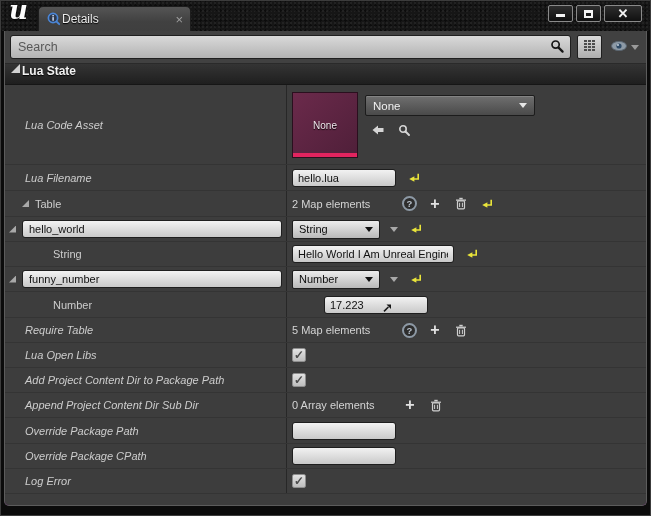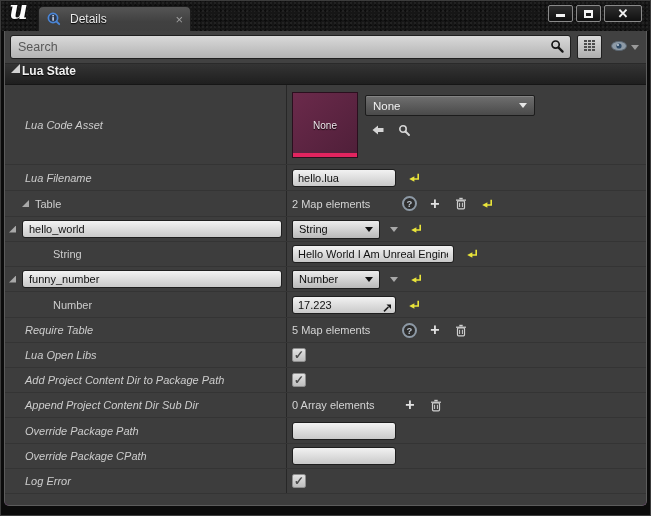--- a/index.html
+++ b/index.html
@@ -9,21 +9,21 @@
   
   .titlebar{position:absolute;left:0;top:0;width:100%;height:30px;
     background-color:#161616;
     background-image:radial-gradient(rgba(255,255,255,0.05) 1px, transparent 1.2px),
                      radial-gradient(rgba(0,0,0,0.45) 1px, transparent 1.2px);
     background-size:4px 4px,5px 5px;background-position:0 0,2px 2px;}
   .ue-logo{position:absolute;left:8px;top:-6px;color:#fdfdfd;font-family:"DejaVu Serif",serif;
     font-style:italic;font-weight:bold;font-size:26px;text-shadow:0 1px 2px #000;}
   .tab{position:absolute;left:37px;bottom:0;width:153px;height:25px;display:flex;align-items:center;
     background:linear-gradient(#555555,#414141 60%,#3f3f3f);border-radius:5px 5px 0 0;
-    border:1px solid #1d1d1d;border-bottom:none;padding:0 7px;gap:8px;}
+    border:1px solid #1d1d1d;border-bottom:none;padding:0 7px;gap:0;}
   .tab-label{color:#e9e9e9;font-size:12px;text-shadow:0 1px 1px #000;flex:1;}
   .tab-close{color:#9f9f9f;font-size:13px;line-height:13px;cursor:default;}
   .win-controls{position:absolute;right:8px;top:4px;display:flex;gap:3px;}
   .win-btn{height:17px;background:linear-gradient(#2e2e2e,#101010);border:1px solid #8a8a8a;
     border-radius:2px;display:flex;align-items:center;justify-content:center;color:#f4f4f4;}
   .win-btn.min,.win-btn.max{width:25px;}
   .win-btn.close{width:38px;font-weight:bold;}
   .glyph-min{display:block;width:9px;height:3px;background:#f4f4f4;margin-top:4px;}
   .glyph-max{display:block;width:9px;height:8px;border:2px solid #f4f4f4;border-top-width:3px;}
   .glyph-x{font-size:13px;font-weight:bold;line-height:13px;}
@@ -58,21 +58,21 @@
   .pvalue{flex:1;display:flex;align-items:center;padding-left:5px;gap:10px;}
   .h80{height:80px;} .h26{height:26px;} .h25{height:25px;}
   .ind1{padding-left:20px;font-style:italic;} .ind-exp{padding-left:17px;} .ind-key{padding-left:4px;padding-right:4px;} .ind2{padding-left:48px;}
 
   .txt-input{height:18px;border:1px solid #1e1e1e;border-radius:3px;background:linear-gradient(#f2f2f2,#c9c9c9);
     color:#111;font-size:11px;padding:0 5px;outline:none;}
   .w104{width:104px;} .w160{width:162px;}
   .key-input{flex:1;height:18px;border:1px solid #1e1e1e;border-radius:3px;
     background:linear-gradient(#f2f2f2,#c9c9c9);color:#111;font-size:11px;padding:0 6px;outline:none;min-width:0;}
   .num-wrap{position:relative;width:104px;}
-  .num-wrap .txt-input{width:100%;padding-right:16px;}
+  .num-wrap .txt-input{width:100%;padding-right:16px;margin-left:32px;}
   .num-scrub{position:absolute;right:4px;top:4px;}
 
   .combo-light{width:88px;height:19px;border:1px solid #1e1e1e;border-radius:2px;
     background:linear-gradient(#ececec,#b9b9b9);display:flex;align-items:center;padding:0 6px;gap:4px;}
   .combo-light .cl-text{flex:1;color:#0d0d0d;font-size:11px;}
   .combo-light .cl-arrow{width:0;height:0;border-left:4px solid transparent;border-right:4px solid transparent;border-top:5px solid #111;}
 
   .combo-dark{width:170px;height:21px;border:1px solid #1c1c1c;border-radius:2px;
     background:linear-gradient(#6f6f6f,#4a4a4a);display:flex;align-items:center;padding:0 7px;gap:4px;
     box-shadow:inset 0 1px 0 rgba(255,255,255,.15);}

